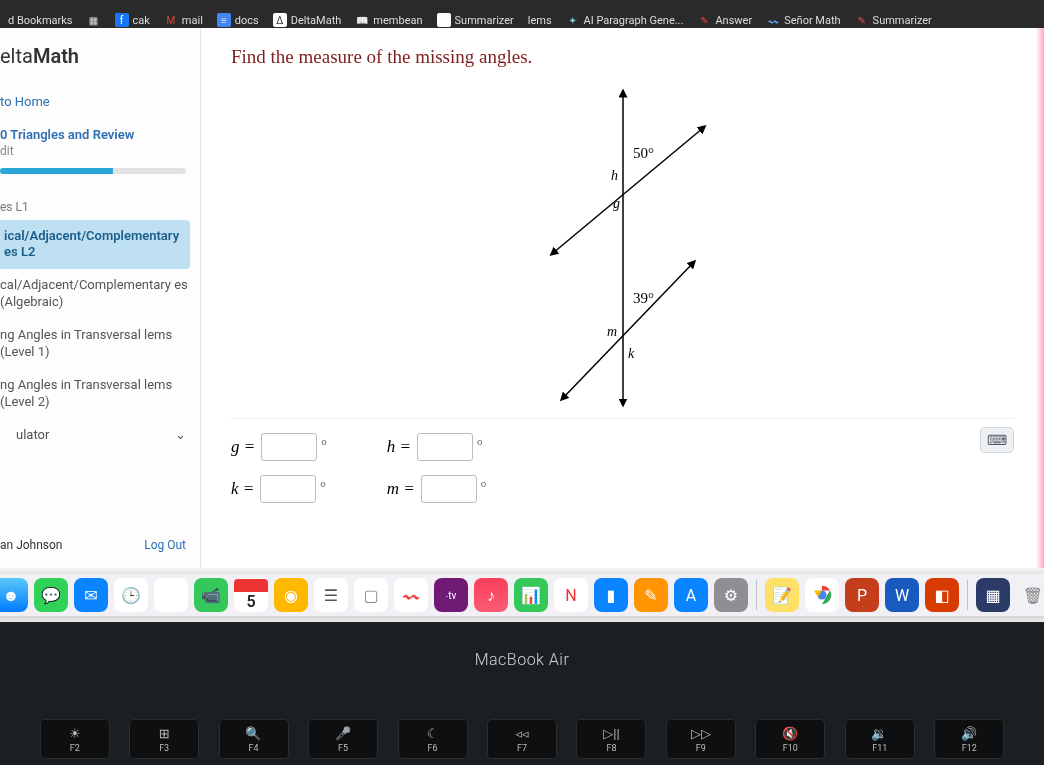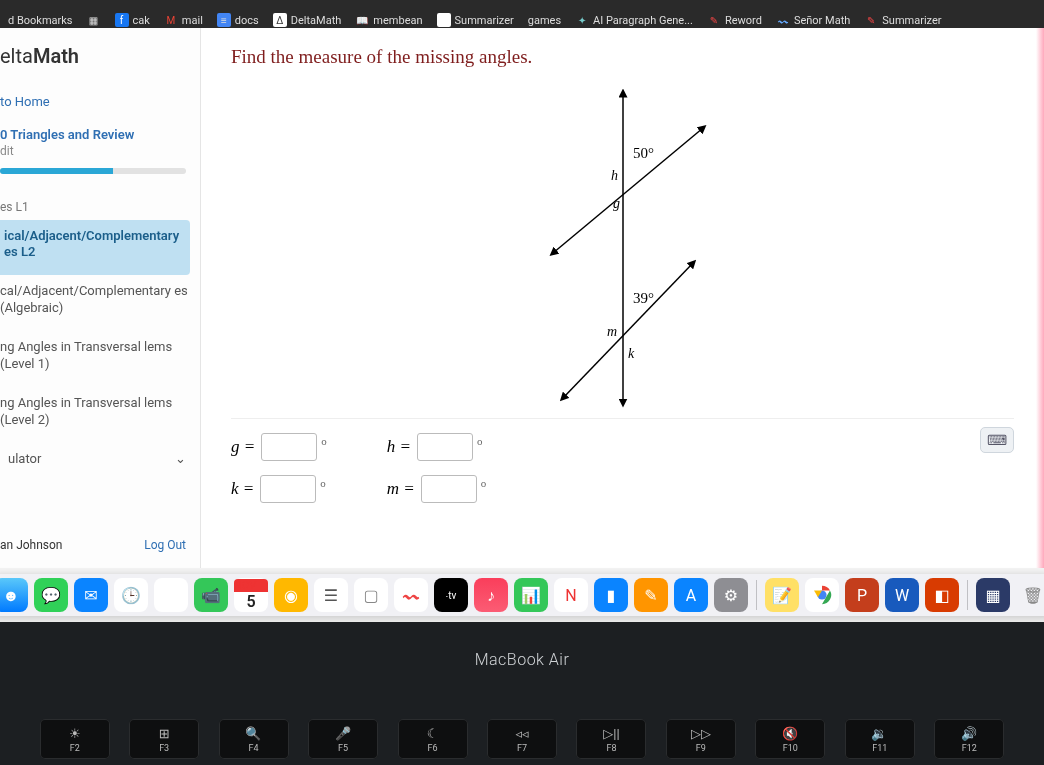--- a/index.html
+++ b/index.html
@@ -85,21 +85,21 @@
     border-radius: 3px;
     margin: 0 14px 20px 0;
     overflow: hidden;
   }
   .sidebar .progress-fill {
     height: 100%;
     width: 61%;
     background: #2aa7d6;
   }
   .sidebar .nav-item {
-    padding: 8px 8px 14px 0;
+    padding: 8px 8px 8px 0;
     color: #555;
     line-height: 1.3;
     cursor: pointer;
   }
   .sidebar .nav-item.active {
     background: #bfe0f2;
     color: #1b5e8a;
     font-weight: 600;
     border-radius: 0 4px 4px 0;
     margin-right: 10px;
@@ -112,21 +112,21 @@
   }
   .sidebar .footer {
     margin-top: auto;
     display: flex;
     justify-content: space-between;
     padding: 10px 14px 6px 0;
     font-size: 12px;
   }
   .sidebar .calc-row {
     display:flex; justify-content: space-between; align-items:center;
-    padding: 8px 14px 8px 8px; color:#555; cursor:pointer;
+    padding: 8px 14px 8px 16px; color:#555; cursor:pointer;
   }
   .sidebar .logout { color: #2f6fb3; cursor: pointer; }
   .main {
     flex: 1;
     padding: 18px 30px 10px 30px;
     position: relative;
     overflow: hidden;
   }
   .question {
     font-family: Georgia, "Times New Roman", serif;
@@ -304,29 +304,29 @@
     </span>
   <span class="bm-item">
       <span class="bm-icon">📖</span>
       <span>membean</span>
     </span>
   <span class="bm-item">
       <span class="bm-icon" style="background:#fff;border-radius:2px"></span>
       <span>Summarizer</span>
     </span>
   <span class="bm-item">
-      <span>games</span>
+      <span>lems</span>
     </span>
   <span class="bm-item">
       <span class="bm-icon" style="color:#7cc">✦</span>
       <span>AI Paragraph Gene...</span>
     </span>
   <span class="bm-item">
       <span class="bm-icon" style="color:#e44">✎</span>
-      <span>Reword</span>
+      <span>Answer</span>
     </span>
   <span class="bm-item">
       <span class="bm-icon" style="color:#6af">〰</span>
       <span>Señor Math</span>
     </span>
   <span class="bm-item">
       <span class="bm-icon" style="color:#e44">✎</span>
       <span>Summarizer</span>
     </span>
 </div>
@@ -426,21 +426,21 @@
     <div class="dicon" style="background:#fff">❀</div>
     <div class="dicon" style="background:#34c759">📹</div>
     <div class="dicon" style="background:#fff;color:#e33;flex-direction:column;font-size:9px">
       <span style="background:#e33;width:100%;border-radius:4px 4px 0 0;font-size:11px">NOV</span>
       <span style="color:#222;font-size:16px;font-weight:600">5</span>
     </div>
     <div class="dicon" style="background:#ffb800">◉</div>
     <div class="dicon" style="background:#fff;color:#555">☰</div>
     <div class="dicon" style="background:#fff;color:#888">▢</div>
     <div class="dicon" style="background:#fff;color:#e44">〰</div>
-    <div class="dicon" style="background:#000000">
+    <div class="dicon" style="background:#701a75">
         <span style="font-size:10px">∙tv</span>
       </div>
     <div class="dicon" style="background:linear-gradient(#fa3e5b,#fb5c74)">♪</div>
     <div class="dicon" style="background:#34c759">📊</div>
     <div class="dicon" style="background:#fff;color:#e33">N</div>
     <div class="dicon" style="background:#0a84ff">▮</div>
     <div class="dicon" style="background:#ff9500">✎</div>
     <div class="dicon" style="background:#0a84ff">A</div>
     <div class="dicon" style="background:#8e8e93">⚙</div>
     <div class="sep"></div>

